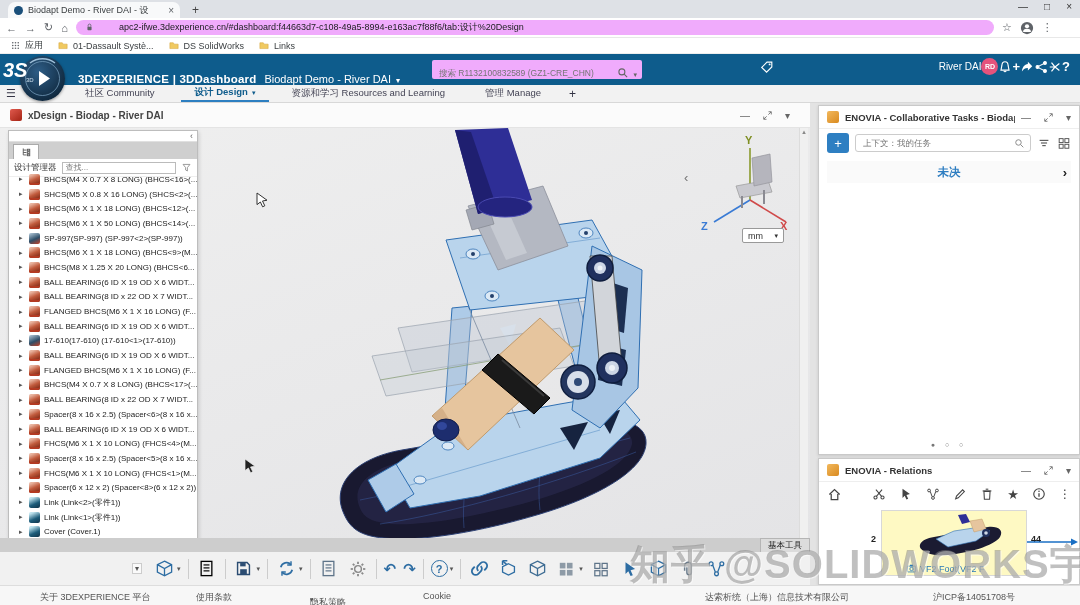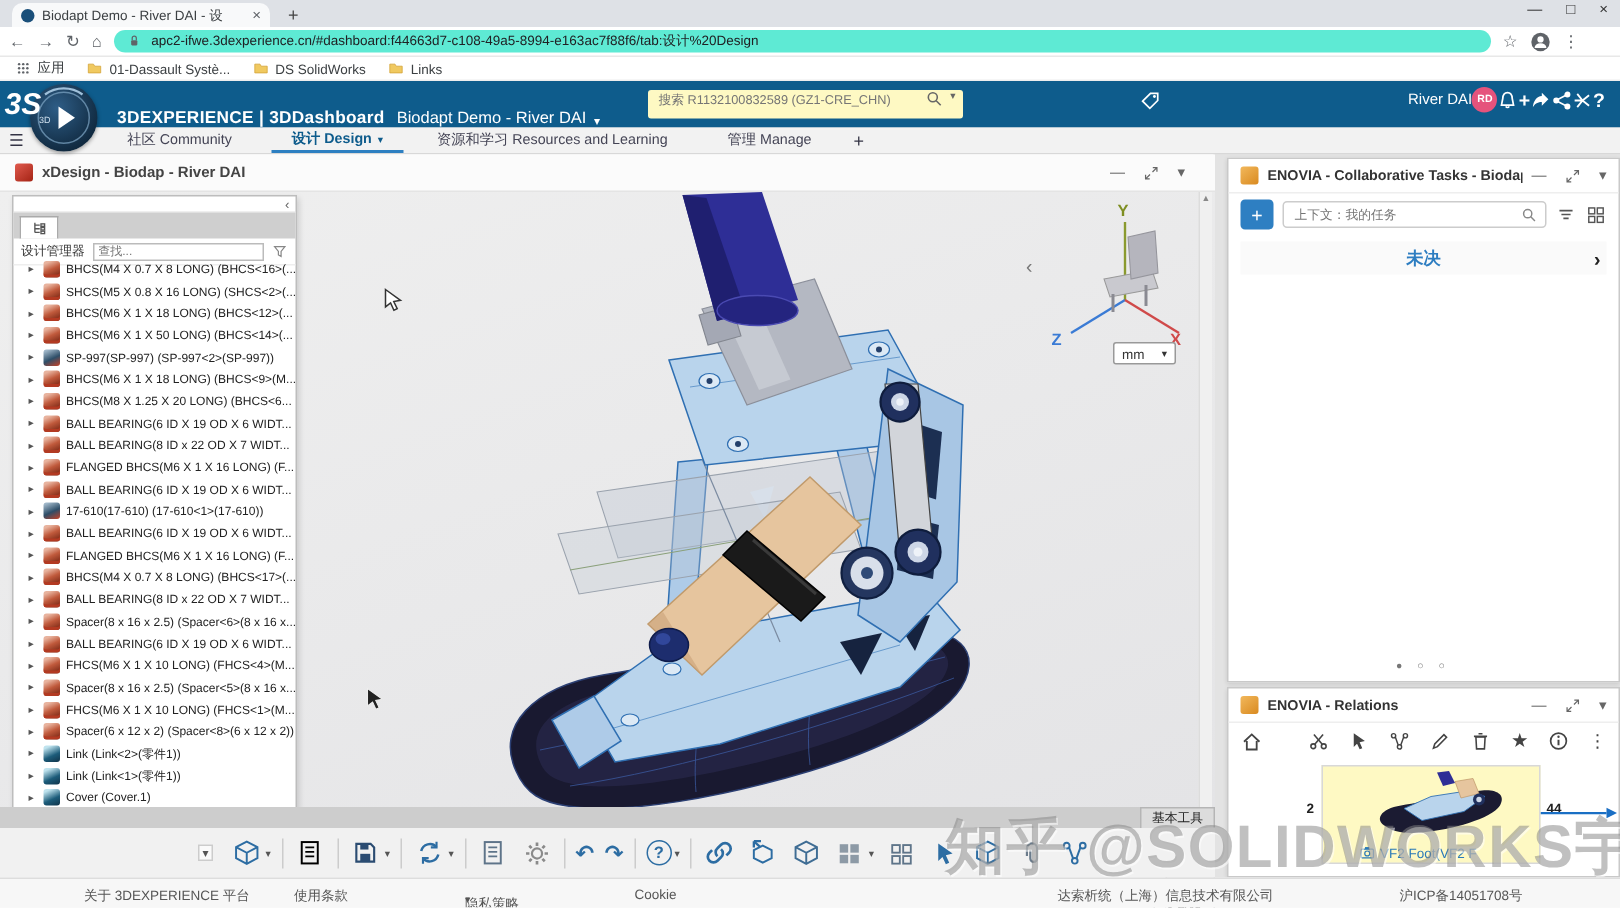--- a/index.html
+++ b/index.html
@@ -10,29 +10,29 @@
   
   .titlebar{left:0;top:0;width:1080px;height:18px;background:#dee1e6;}
   .btab{left:8px;top:2px;width:172px;height:16px;background:#f8f9fa;border-radius:7px 7px 0 0;display:flex;align-items:center;padding:0 6px;gap:5px;}
   .btab .fav{width:9px;height:9px;border-radius:50%;background:#1a4f7a;flex:0 0 9px;}
   .btab .t{font-size:9px;color:#3c4043;white-space:nowrap;overflow:hidden;flex:1;}
   .btab .x{font-size:10px;color:#5f6368;}
   .newtab{left:192px;top:3px;font-size:12px;color:#444;}
   .winbtns{right:8px;top:1px;display:flex;gap:16px;font-size:10px;color:#333;}
   .urlrow{left:0;top:18px;width:1080px;height:20px;background:#fff;display:flex;align-items:center;padding:0 6px;gap:8px;border-bottom:1px solid #e8e8e8;}
   .navg{font-size:11px;color:#5f6368;}
-  .addr{flex:0 0 918px;height:15px;background:#5eead4;border-radius:8px;display:flex;align-items:center;padding:0 8px;gap:6px;}
+  .addr{flex:0 0 918px;height:15px;background:#f0abfc;border-radius:8px;display:flex;align-items:center;padding:0 8px;gap:24px;}
   .addr .url{font-size:9px;color:#202124;white-space:nowrap;overflow:hidden;}
   .bookbar{left:0;top:38px;width:1080px;height:16px;background:#fff;display:flex;align-items:center;gap:14px;padding:0 10px;border-bottom:1px solid #eee;}
   .bk{display:flex;align-items:center;gap:4px;font-size:9px;color:#3c4043;}
   
   .hdr{left:0;top:54px;width:1080px;height:31px;background:#0e5c8c;display:flex;align-items:flex-end;color:#fff;}
   .hdr .brand{margin-left:78px;font-size:11.5px;font-weight:bold;letter-spacing:.2px;white-space:nowrap;}
   .hdr .dash{font-size:11px;margin-left:8px;white-space:nowrap;}
-  .hsearch{position:absolute;left:432px;top:60px;width:210px;height:19px;background:#fef9c3;border-radius:2px;display:flex;align-items:flex-start;padding:0 5px;gap:4px;}
+  .hsearch{position:absolute;left:432px;top:60px;width:210px;height:19px;background:#f0abfc;border-radius:2px;display:flex;align-items:flex-end;padding:0 5px;gap:4px;}
   .hsearch input{border:0;outline:0;flex:1;font-size:8.5px;color:#333;background:transparent;min-width:0;}
   .hright{position:absolute;right:10px;top:58px;display:flex;align-items:center;gap:0;color:#fff;}
   .huser{font-size:10px;}
   .havatar{width:17px;height:17px;border-radius:50%;background:#e5537c;color:#fff;font-size:7px;font-weight:bold;display:flex;align-items:center;justify-content:center;}
   .hglyph{font-size:13px;font-weight:bold;}
   .compass{left:20px;top:56px;width:45px;height:45px;border-radius:50%;background:radial-gradient(circle at 40% 35%,#2e5d86,#10293f 75%);z-index:40;box-shadow:0 1px 3px rgba(0,0,0,.4);display:flex;align-items:center;justify-content:center;}
   .logo3s{left:3px;top:59px;color:#fff;font-size:20px;font-style:italic;font-weight:bold;z-index:41;}
   
   .navrow{left:0;top:85px;width:1080px;height:18px;background:#f2f2f2;border-bottom:1px solid #d8d8d8;display:flex;align-items:center;}
   .navtabs{display:flex;margin-left:55px;gap:8px;height:100%;}
@@ -932,21 +932,21 @@
         </div>
       </div>
       <svg class="relarrow" width="52" height="8" viewBox="0 0 52 8">
         <line x1="0" y1="4" x2="44" y2="4" stroke="#1a6fc4" stroke-width="1.5"></line>
         <path d="M44,0.5 L51,4 L44,7.5 Z" fill="#1a6fc4"></path>
       </svg>
     </div>
   </div>
 
   <div class="abs statusbar">
-    <span style="left:56px">关于 3DEXPERIENCE 平台</span>
+    <span style="left:40px">关于 3DEXPERIENCE 平台</span>
     <span style="left:196px">使用条款</span>
     <span style="left:310px">
         <span>隐私策略</span> 
         <span style="font-size:7px">▾</span>
       </span>
     <span style="left:423px">Cookie</span>
     <span style="left:705px">达索析统（上海）信息技术有限公司</span>
     <span style="left:933px">沪ICP备14051708号</span>
   </div>
 

